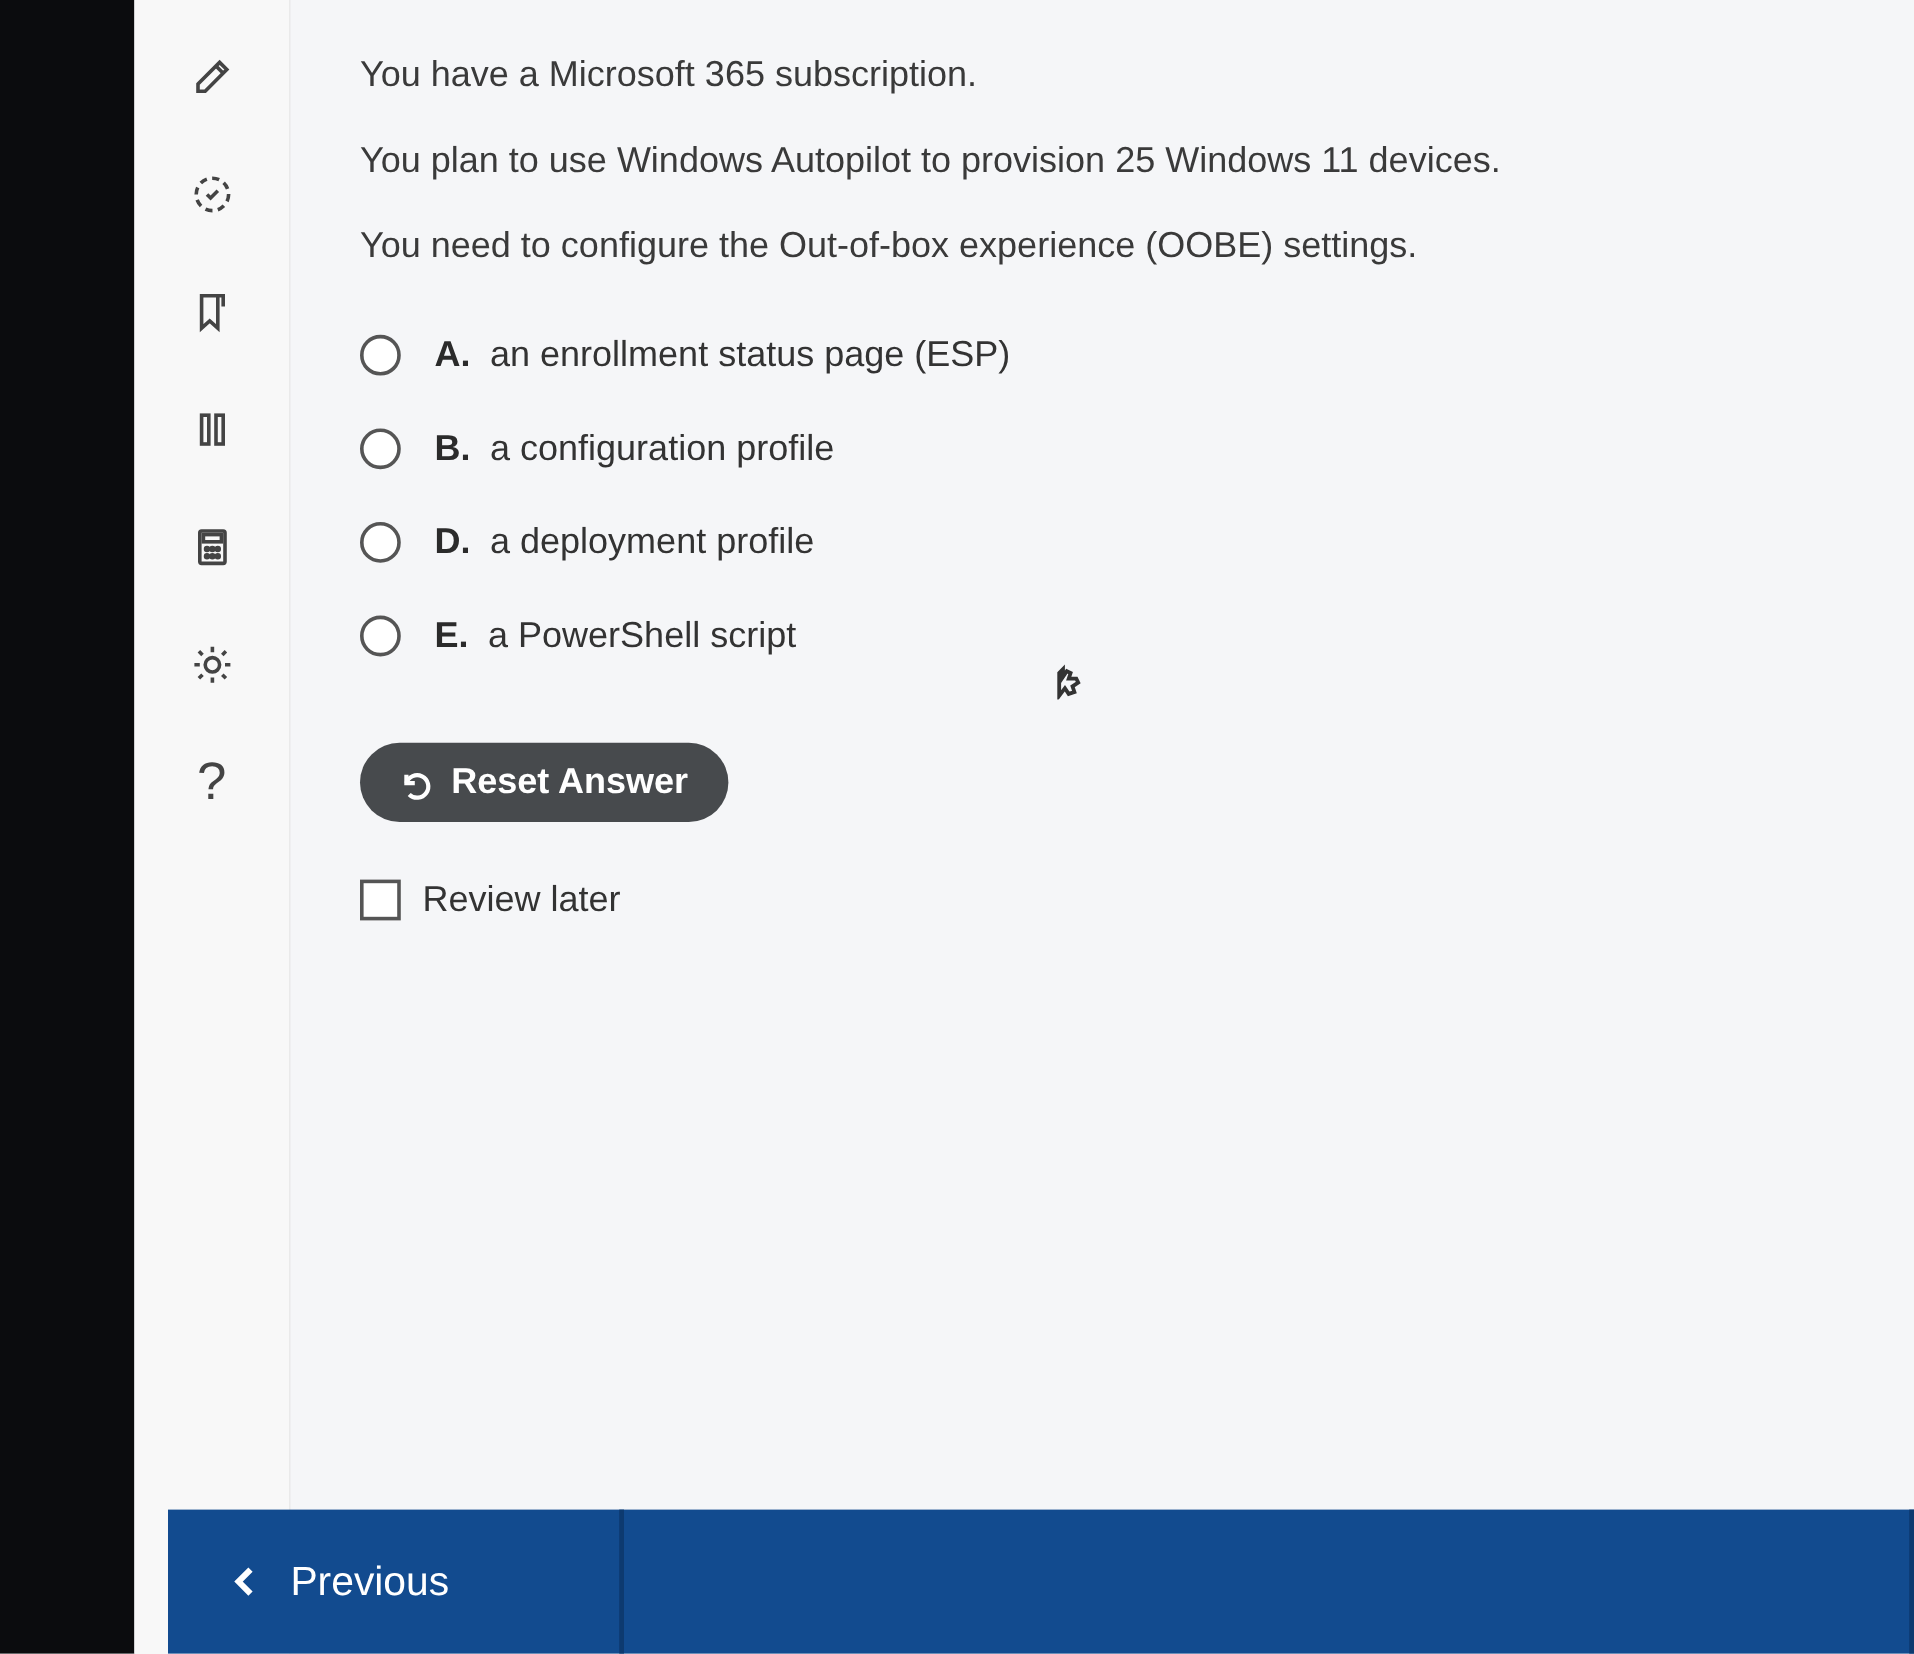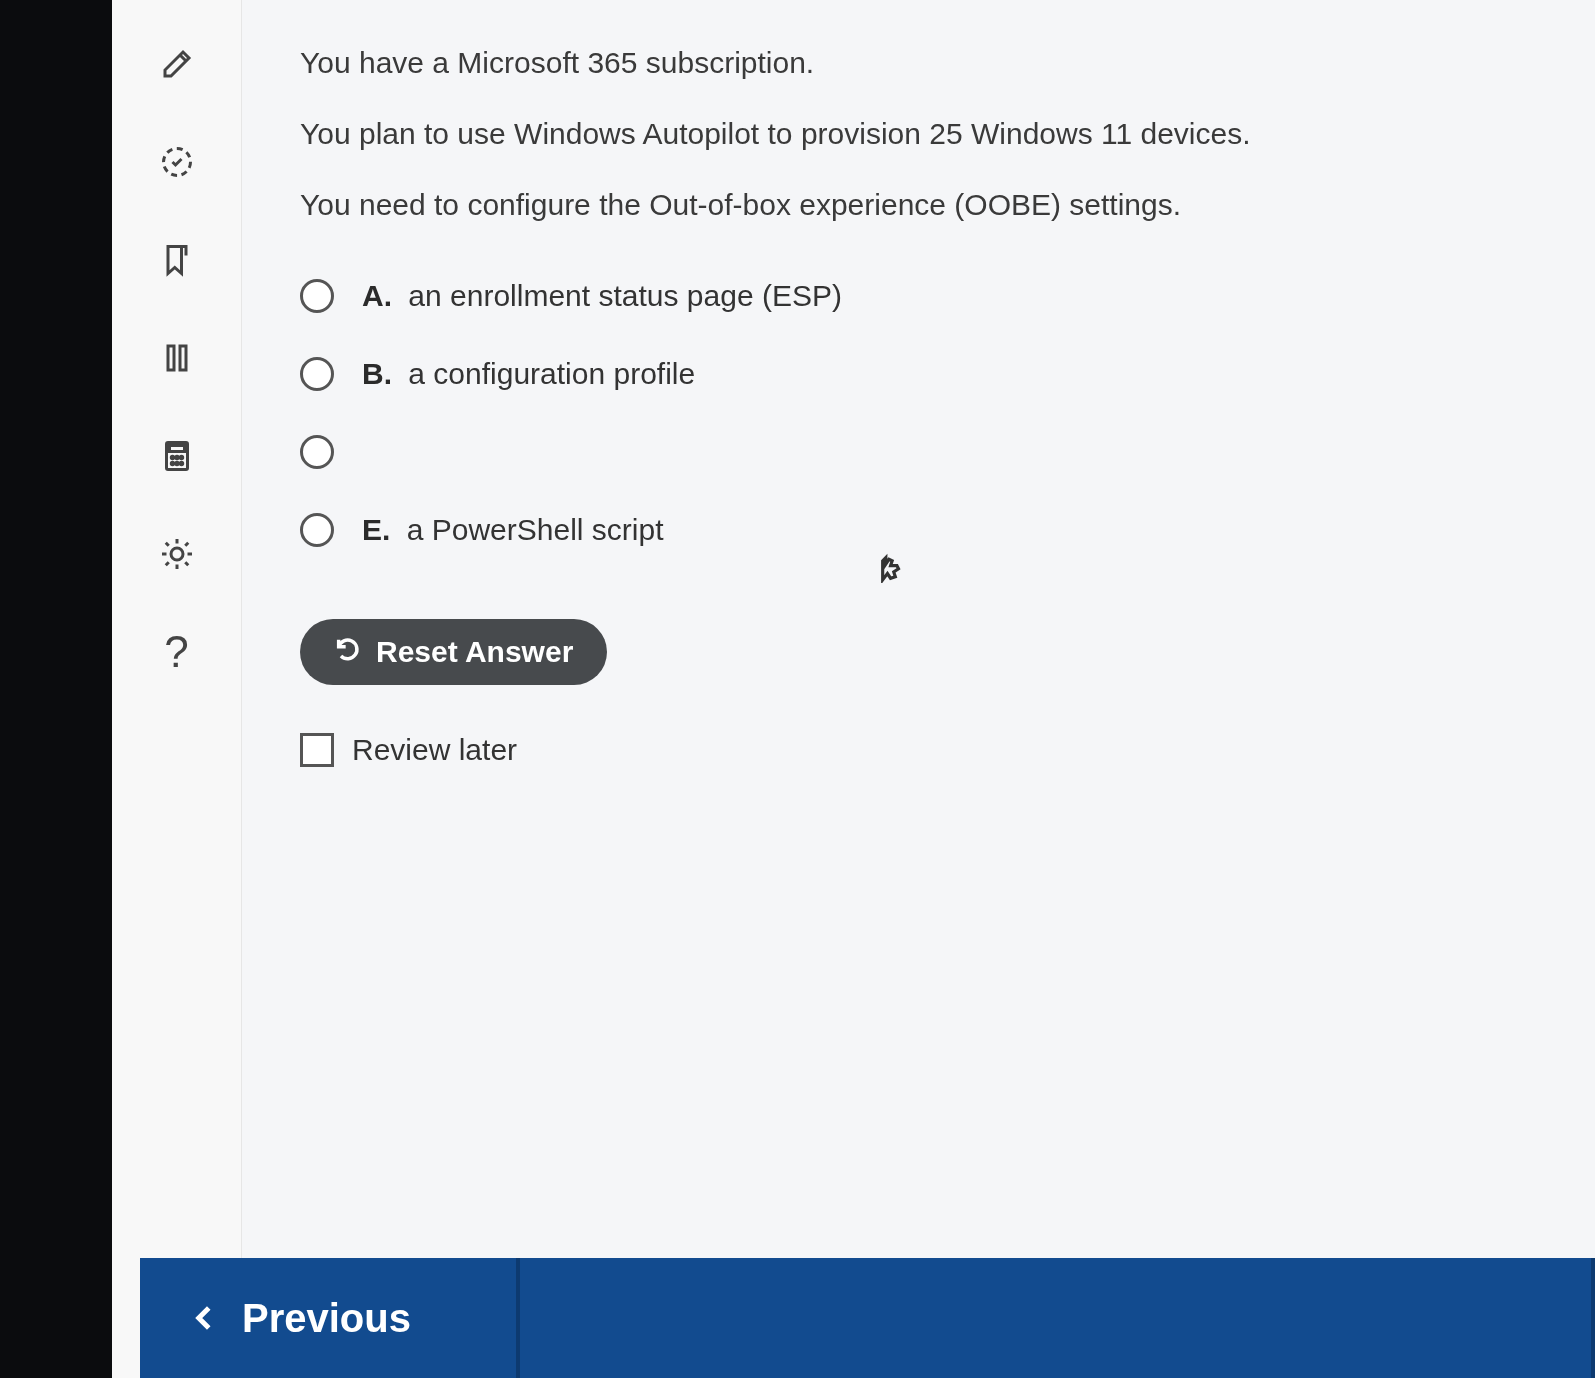--- a/index.html
+++ b/index.html
@@ -52,42 +52,42 @@
   .radio {
     width:34px; height:34px; border-radius:50%;
     border:3px solid #555; background:#fff;
     flex:0 0 auto;
   }
   .choice .letter { font-weight:600; margin-right:8px; }
   .choice .text { color:#333; }
 
   .reset-btn {
     margin-top:50px;
-    display:inline-flex; align-items:flex-start; gap:14px;
+    display:inline-flex; align-items:flex-end; gap:14px;
     background:#474a4d; color:#fff;
     border:none; border-radius:40px;
     padding:16px 34px;
     font-size:30px; font-weight:600;
     cursor:pointer;
   }
   .reset-btn svg { width:28px; height:28px; stroke:#fff; fill:none; stroke-width:3;}
 
   .meta-row { margin-top:48px; display:flex; align-items:center; gap:70px; font-size:30px; color:#333;}
   .cb { width:34px; height:34px; border:3px solid #555; background:#fff; display:inline-block;}
   .meta-item { display:flex; align-items:flex-start; gap:18px; cursor:pointer;}
 
   .nav-bar {
     position:absolute; left:140px; right:0; bottom:0;
     height:120px; display:flex;
   }
   .nav-btn {
     background:#124b8f; color:#fff;
     display:flex; align-items:center; gap:22px;
     padding:0 50px;
-    font-size:40px; font-weight:700;
+    font-size:34px; font-weight:400;
     cursor:pointer;
     min-width:380px;
     border-right:4px solid #0d3a70;
   }
   .nav-btn svg { width:30px; height:30px; stroke:#fff; fill:none; stroke-width:4;}
 
   .cursor {
     position:absolute; left:870px; top:545px;
     width:38px; height:38px;
   }
@@ -157,20 +157,22 @@
       <span><span class="letter">A.</span>
       <span class="text">an enrollment status page (ESP)</span></span>
     </div>
     <div class="choice">
       <span class="radio"></span>
       <span><span class="letter">B.</span>
       <span class="text">a configuration profile</span></span>
     </div>
     <div class="choice">
       <span class="radio"></span>
+      <span><span class="letter">D.</span>
+      <span class="text">a deployment profile</span></span>
     </div>
     <div class="choice">
       <span class="radio"></span>
       <span><span class="letter">E.</span>
       <span class="text">a PowerShell script</span></span>
     </div>
   </div>
 
   <button class="reset-btn">
     <svg viewBox="0 0 24 24">

